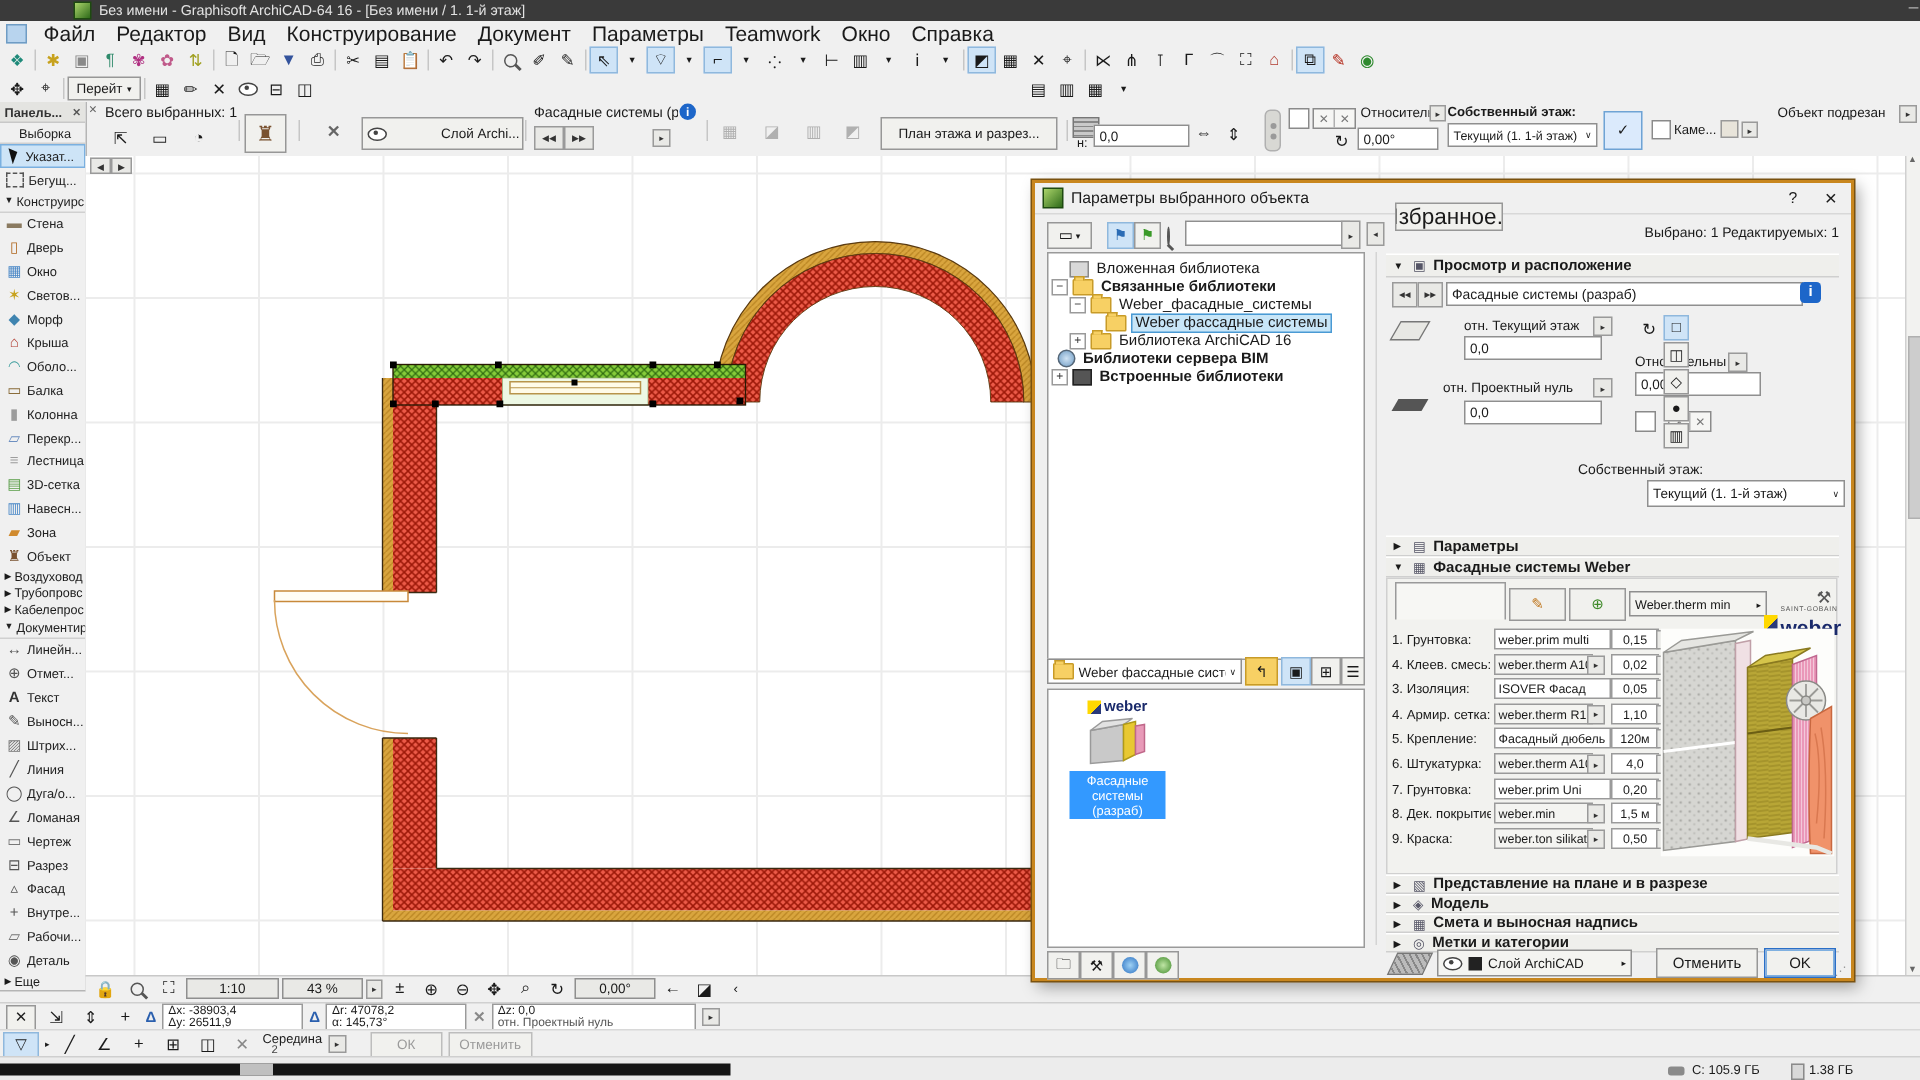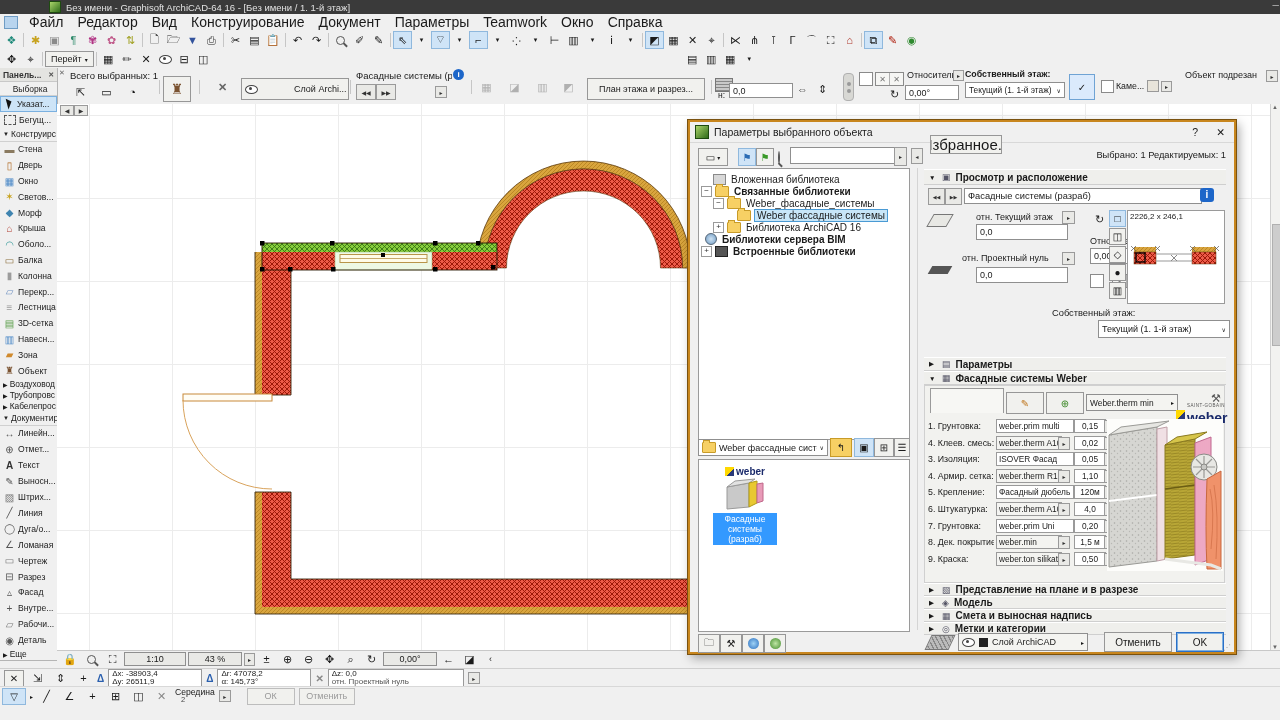--- a/index.html
+++ b/index.html
@@ -576,20 +576,28 @@
     <span class="tb" style="color:#888">✕</span>
     <span style="display:flex;flex-direction:column;line-height:8px">
       <span class="smtxt">Середина</span>
       <span style="font-size:7.5px;color:#444;padding-left:6px">2</span>
     </span>
     <span class="arrbtn" style="width:10px;height:10px">▸</span>
     <span class="btn dis" style="width:46px;height:15px;font-size:9px;margin-left:12px">ОК</span>
     <span class="btn dis" style="width:54px;height:15px;font-size:9px">Отменить</span>
   </div>
 
+  <div class="ab" id="statusbar">
+    <span class="ab" style="left:0;top:4px;width:487px;height:8px;background:#161616"></span>
+    <span class="ab" style="left:160px;top:4px;width:22px;height:8px;background:#c0c0c0"></span>
+    <span class="ab" style="left:1112px;top:6px;width:11px;height:6px;background:#8a8a8a;border-radius:2px"></span>
+    <span class="ab smtxt" style="left:1128px;top:3px">C: 105.9 ГБ</span>
+    <span class="ab" style="left:1194px;top:4px;width:7px;height:9px;border:1px solid #8a8a8a;background:#d8d8d8"></span>
+    <span class="ab smtxt" style="left:1206px;top:3px">1.38 ГБ</span>
+  </div>
 
   <div class="ab" id="dialog">
     <div id="dlg-title">
       <span class="aclogo" style="width:12px;height:12px"></span>
       <span>Параметры выбранного объекта</span>
       <span style="margin-left:auto;display:flex;gap:18px;padding-right:4px">
         <span>?</span>
         <span>✕</span>
       </span>
     </div>
@@ -705,34 +713,20 @@
         <i>✕</i>
         <i>✕</i>
       </span>
 
     <span class="ab btn" style="left:419px;top:88px;width:15px;height:15px;background:#cfe4f7;border-color:#8fb8dd">□</span>
     <span class="ab btn" style="left:419px;top:106px;width:15px;height:15px">◫</span>
     <span class="ab btn" style="left:419px;top:124px;width:15px;height:15px">◇</span>
     <span class="ab btn" style="left:419px;top:142px;width:15px;height:15px">●</span>
     <span class="ab btn" style="left:419px;top:160px;width:15px;height:15px">▥</span>
 
-    <div class="ab" style="left:437px;top:88px;width:96px;height:92px;background:#fff;border:1px solid #9a9a9a">
-      <span style="position:absolute;left:2px;top:1px;font-size:8px">2226,2 x 246,1</span>
-      <svg width="90" height="56" viewBox="0 0 90 56" style="position:absolute;left:2px;top:22px">
-        <rect x="4" y="14" width="22" height="5" fill="url(#ph-tan)"></rect>
-        <rect x="4" y="19" width="22" height="12" fill="url(#ph-red)" stroke="#5a3a10" stroke-width="0.5"></rect>
-        <rect x="62" y="14" width="24" height="5" fill="url(#ph-tan)"></rect>
-        <rect x="62" y="19" width="24" height="12" fill="url(#ph-red)" stroke="#5a3a10" stroke-width="0.5"></rect>
-        <line x1="26" y1="21" x2="62" y2="21" stroke="#999"></line>
-        <line x1="26" y1="28" x2="62" y2="28" stroke="#999"></line>
-        <path d="M41,22 L47,28 M47,22 L41,28" stroke="#888" stroke-width="1"></path>
-        <rect x="6" y="20" width="9" height="9" fill="none" stroke="#000" stroke-width="1.3"></rect>
-        <path d="M1,13 L6,18 M6,13 L1,18 M25,13 L30,18 M30,13 L25,18 M60,13 L65,18 M65,13 L60,18 M84,13 L89,18 M89,13 L84,18" stroke="#555" stroke-width="0.7"></path>
-      </svg>
-    </div>
 
     <span class="ab lbl" style="left:362px;top:186px;font-size:9.3px">Собственный этаж:</span>
     <div class="ab fld" style="left:408px;top:198px;width:124px;height:16px;justify-content:space-between">
       <span>Текущий (1. 1-й этаж)</span>
         <span style="font-size:6px">∨</span>
     </div>
 
     <div class="ab secbar" style="left:234px;top:235px;width:297px;height:12px">
       <span class="tri">▶</span>
         <span class="sic">▤</span>

